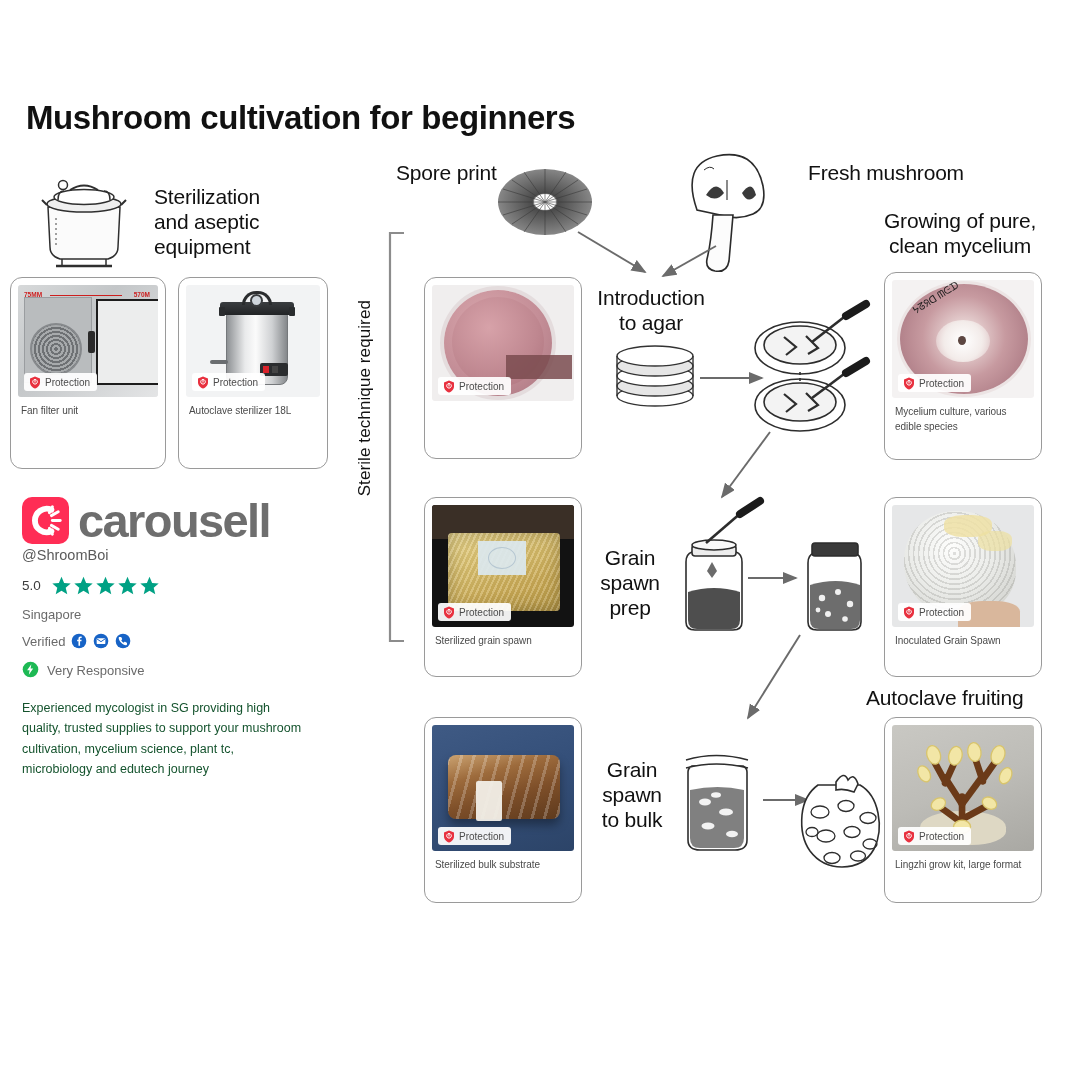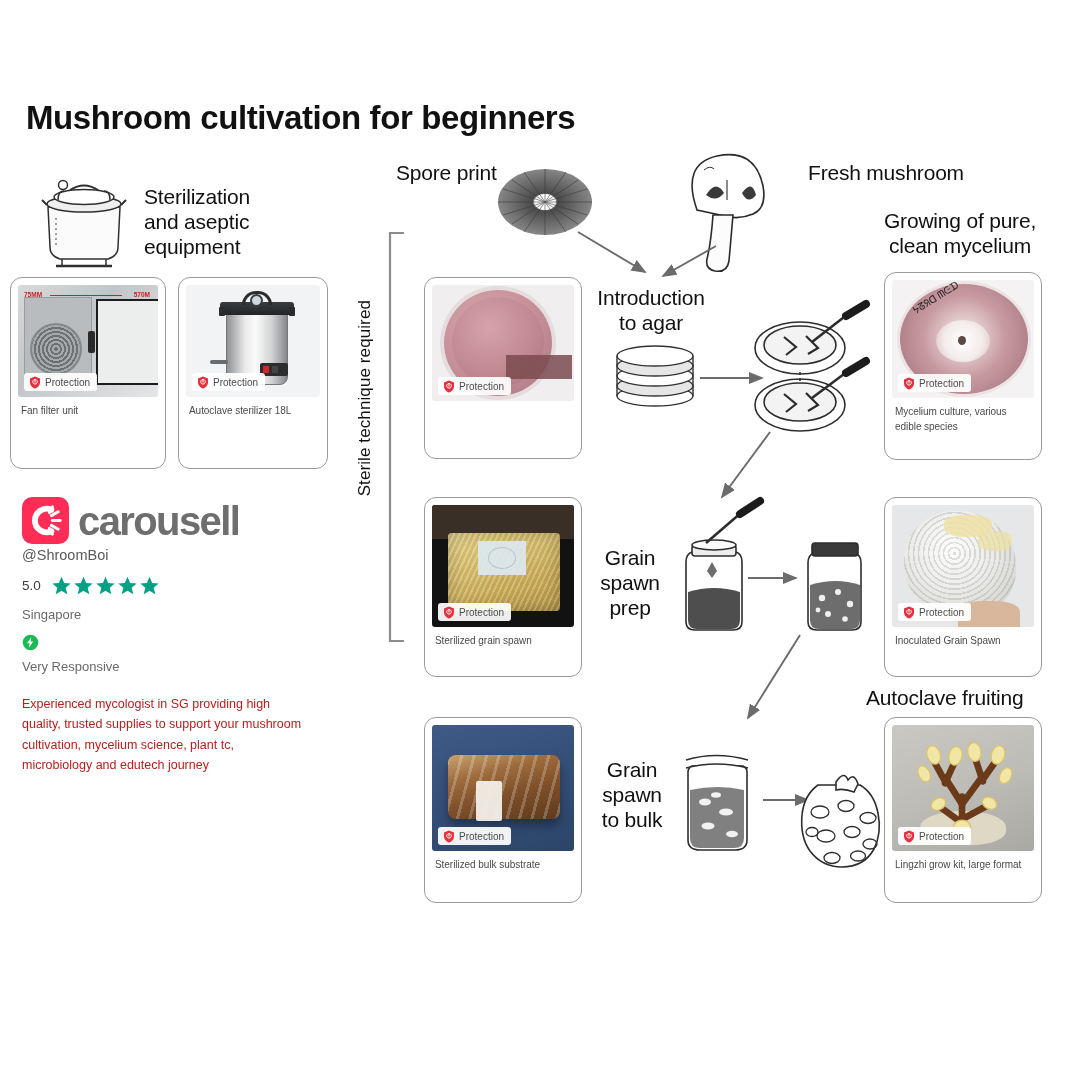--- a/index.html
+++ b/index.html
@@ -77,21 +77,21 @@
   .seller { position: absolute; left: 22px; top: 497px; width: 300px; }
   .brandrow { display: flex; align-items: center; gap: 9px; }
   .brand-logo {
     width: 47px; height: 47px;
     background: #ff2d55;
     border-radius: 10px;
     position: relative;
     flex: 0 0 auto;
   }
   .brand-word {
-    font-size: 40px;
+    font-size: 47px;
     font-weight: 700;
     color: #6e6e6e;
     letter-spacing: -1.6px;
     line-height: 1;
   }
   .tagline {
     font-size: 26px;
     color: #2b2b2b;
     line-height: 1.28;
     margin-top: 9px;
@@ -111,27 +111,27 @@
   .meta-line {
     font-size: 13px; color: #6a6a6a; margin-top: 11px;
   }
   .verified-row {
     display: flex; align-items: center; gap: 6px;
     margin-top: 11px;
     font-size: 13px; color: #6a6a6a;
   }
   .vbadge { width: 16px; height: 16px; display: block; }
   .responsive-row {
-    display: flex; align-items: flex-start; gap: 8px;
+    display: flex; align-items: flex-end; gap: 8px;
     margin-top: 12px;
-    font-size: 13px; color: #6a6a6a; flex-direction: column;
+    font-size: 13px; color: #6a6a6a;
   }
   .bio {
     font-size: 12.5px;
-    color: #b91c1c;
+    color: #14532d;
     line-height: 1.62;
     margin-top: 20px;
     width: 280px;
   }
   .bracket-label {
     position: absolute;
     left: 355px; top: 300px;
     writing-mode: vertical-rl;
     transform: rotate(180deg);
     font-size: 17px;
@@ -289,21 +289,21 @@
           <ellipse cx="858" cy="856" rx="7.5" ry="5"></ellipse>
         <ellipse cx="812" cy="832" rx="6" ry="4.5"></ellipse>
       </g>
     </g>
 
     <g stroke="#8c8c8c" stroke-width="2.2" fill="none">
       <path d="M404,233 L390,233 L390,641 L404,641"></path>
     </g>
   </svg>
 
-  <div class="diagram-label" style="left:144px; top:185px; width:170px;">
+  <div class="diagram-label" style="left:154px; top:185px; width:170px;">
     <div>Sterilization</div>
     <div>and aseptic</div>
     <div>equipment</div>
   </div>
 
   <div class="diagram-label" style="left:396px; top:161px;">Spore print</div>
 
   <div class="diagram-label" style="left:808px; top:161px;">Fresh mushroom</div>
 
   <div class="diagram-label dl-center" style="left:586px; top:286px; width:130px;">
@@ -534,20 +534,36 @@
             <path d="M12 2 L15 9 L22.5 9.6 L16.8 14.6 L18.6 22 L12 18 L5.4 22 L7.2 14.6 L1.5 9.6 L9 9 Z" fill="#00a184"></path>
           </svg>
         <svg width="21" height="21" viewBox="0 0 24 24">
             <path d="M12 2 L15 9 L22.5 9.6 L16.8 14.6 L18.6 22 L12 18 L5.4 22 L7.2 14.6 L1.5 9.6 L9 9 Z" fill="#00a184"></path>
           </svg>
       </span>
     </div>
 
     <div class="meta-line">Singapore</div>
 
+    <div class="verified-row">
+      <span>Verified</span>
+      <svg class="vbadge" viewBox="0 0 24 24">
+        <circle cx="12" cy="12" r="11" fill="#1763c6"></circle>
+        <path d="M13.6 12.4h2l.3-2.4h-2.3V8.6c0-.7.2-1.1 1.2-1.1h1.2V5.3c-.2 0-.9-.1-1.8-.1-1.8 0-3 1.1-3 3.1V10H9.2v2.4h2V19h2.4z" fill="#fff"></path>
+      </svg>
+      <svg class="vbadge" viewBox="0 0 24 24">
+        <circle cx="12" cy="12" r="11" fill="#1763c6"></circle>
+        <rect x="5.5" y="8" width="13" height="8.6" rx="1.3" fill="#fff"></rect>
+        <path d="M5.8 8.8 L12 13 L18.2 8.8" stroke="#1763c6" stroke-width="1.5" fill="none"></path>
+      </svg>
+      <svg class="vbadge" viewBox="0 0 24 24">
+        <circle cx="12" cy="12" r="11" fill="#1763c6"></circle>
+        <path d="M8.6 5.9c.6 0 1 .3 1.2.9l.8 2c.2.5.1.9-.3 1.2l-1 .8c.8 1.7 2.1 3 3.8 3.8l.8-1c.3-.4.7-.5 1.2-.3l2 .8c.6.2.9.6.9 1.2v1.6c0 .9-.7 1.5-1.6 1.4C11.6 18 6 12.4 5.5 7.5c-.1-.9.5-1.6 1.4-1.6z" fill="#fff"></path>
+      </svg>
+    </div>
 
     <div class="responsive-row">
       <svg width="17" height="17" viewBox="0 0 24 24">
         <circle cx="12" cy="12" r="11" fill="#1db954"></circle>
         <path d="M13.2 4.5 L7.2 13.2 h3.6 l-1.2 6.3 6.2-9 h-3.7z" fill="#fff"></path>
       </svg>
       <span>Very Responsive</span>
     </div>
 
     <div class="bio">Experienced mycologist in SG providing high quality, trusted supplies to support your mushroom cultivation, mycelium science, plant tc, microbiology and edutech journey</div>

